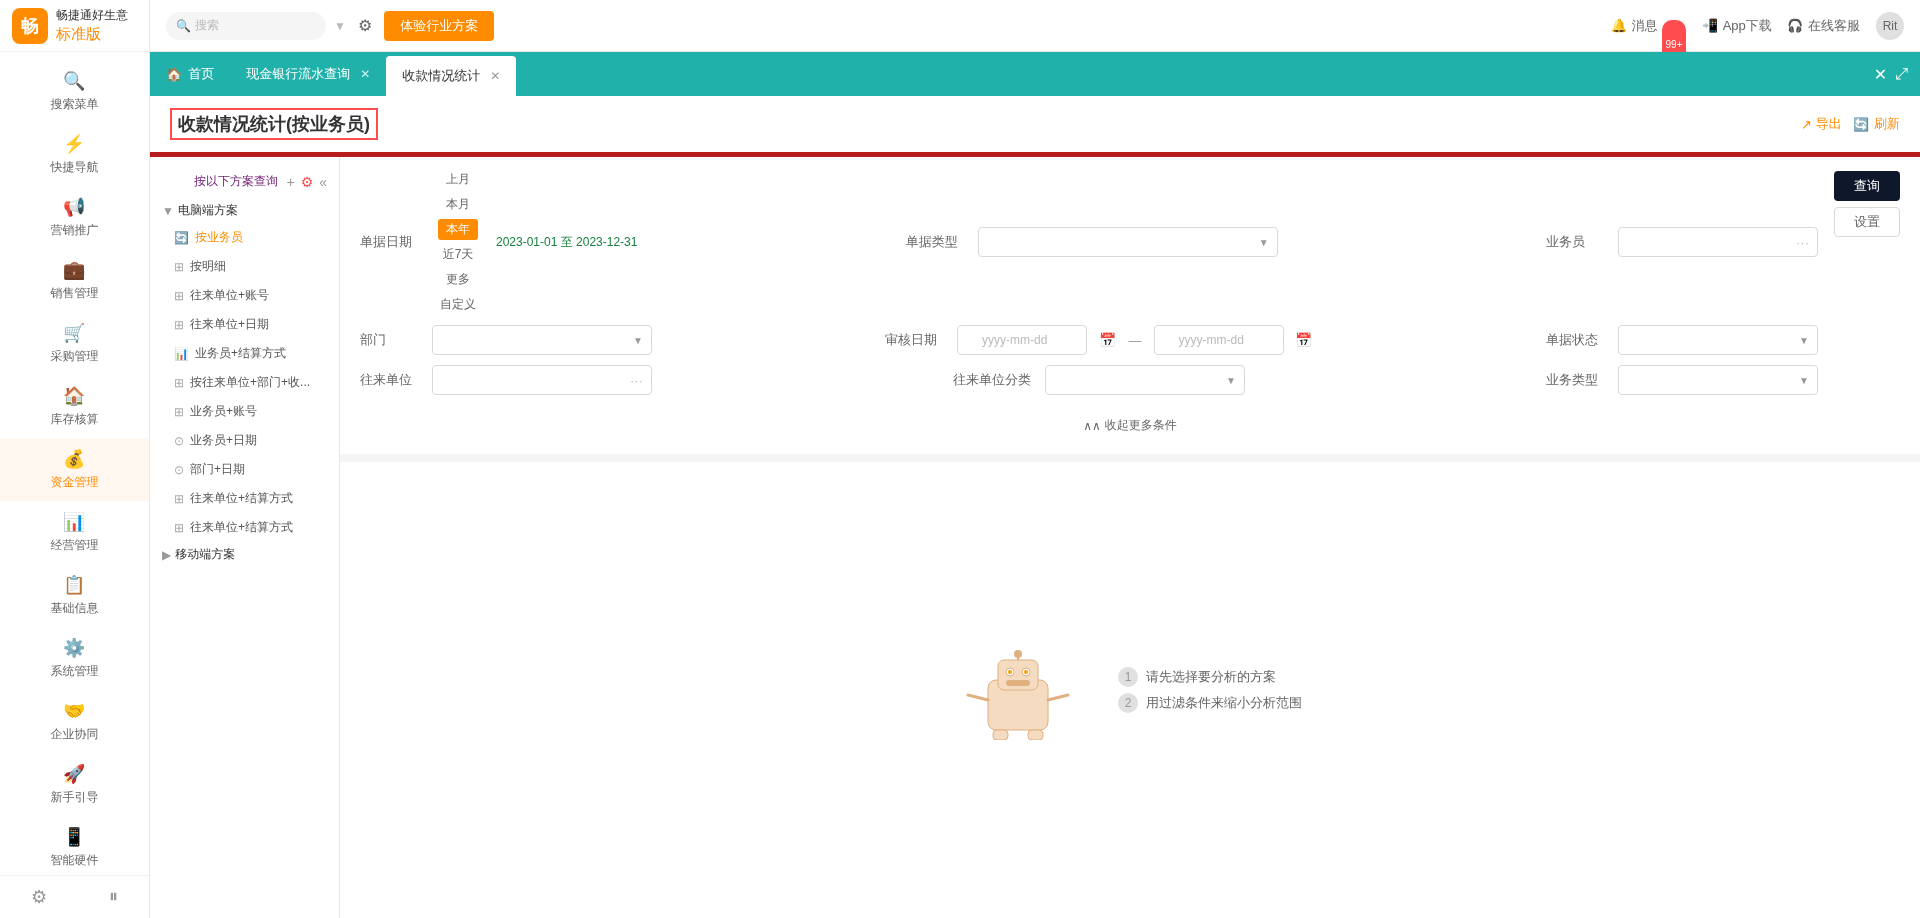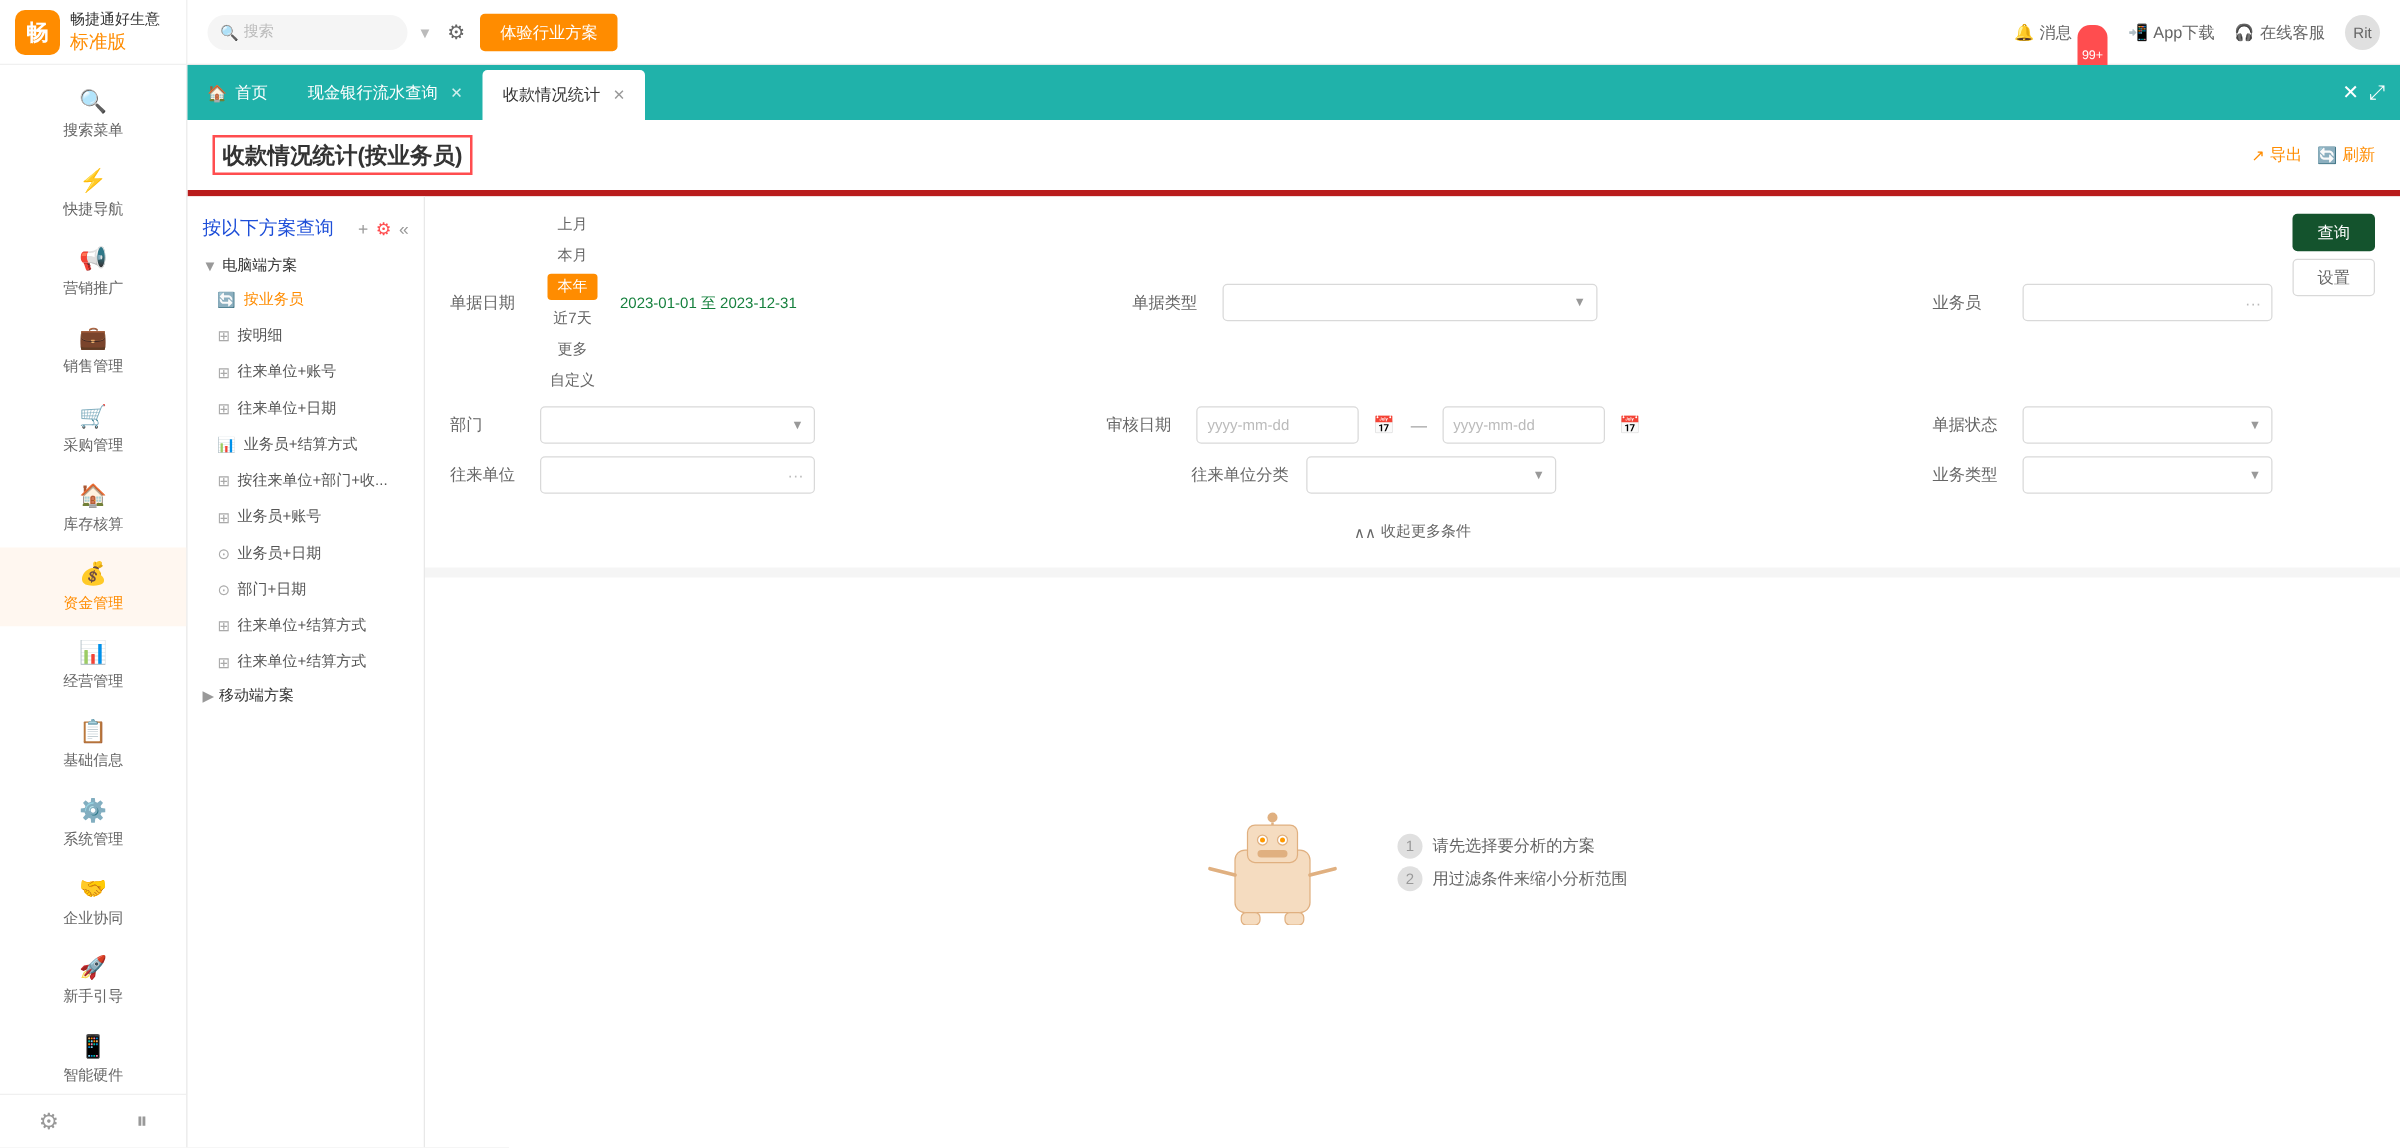--- a/index.html
+++ b/index.html
@@ -69,24 +69,24 @@
     .filter-area { background: #fff; padding: 12px 20px; flex-shrink: 0; }
     .filter-row { display: flex; align-items: center; gap: 12px; margin-bottom: 10px; flex-wrap: wrap; }
     .filter-label { color: #666; font-size: 13px; white-space: nowrap; min-width: 60px; }
     .filter-date-group { display: flex; align-items: center; gap: 4px; flex-direction: column; }
     .date-quick-btn { padding: 2px 8px; font-size: 12px; color: #666; cursor: pointer; border-radius: 3px; }
     .date-quick-btn.active { background: #ff8c00; color: #fff; border-radius: 3px; text-align: center; }
     .date-range { font-size: 12px; color: #15803d; }
     .filter-select { height: 30px; border: 1px solid #d9d9d9; border-radius: 4px; padding: 0 8px; font-size: 12px; color: #666; background: #fff; display: flex; align-items: center; justify-content: space-between; cursor: pointer; min-width: 200px; }
     .filter-select-wide { min-width: 300px; }
     .filter-select .arrow-down { color: #999; font-size: 10px; }
-    .filter-input { height: 30px; border: 1px solid #d9d9d9; border-radius: 4px; padding: 0 8px; font-size: 12px; color: #bbb; background: #fff; display: flex; align-items: center; min-width: 140px; }
+    .filter-input { height: 30px; border: 1px solid #d9d9d9; border-radius: 4px; padding: 0 24px; font-size: 12px; color: #bbb; background: #fff; display: flex; align-items: center; min-width: 140px; }
     .filter-dash { color: #999; }
     .filter-calendar { color: #999; font-size: 14px; cursor: pointer; }
-    .query-btn { background: #14532d; color: #fff; padding: 6px 20px; border-radius: 4px; font-size: 13px; cursor: pointer; border: none; }
+    .query-btn { background: #0f172a; color: #fff; padding: 6px 20px; border-radius: 4px; font-size: 13px; cursor: pointer; border: none; }
     .set-btn { background: #fff; color: #666; padding: 5px 16px; border-radius: 4px; font-size: 13px; cursor: pointer; border: 1px solid #d9d9d9; }
     .filter-actions { display: flex; flex-direction: column; gap: 6px; margin-left: auto; }
     .collapse-btn { text-align: center; padding: 8px; color: #666; font-size: 12px; cursor: pointer; display: flex; align-items: center; justify-content: center; gap: 4px; margin-top: 4px; }
 
     
     .empty-area { flex: 1; display: flex; flex-direction: column; align-items: center; justify-content: center; background: #fff; margin-top: 8px; }
     .empty-icon { width: 120px; height: 100px; }
     .empty-steps { margin-left: 20px; }
     .empty-step { display: flex; align-items: center; gap: 8px; margin: 6px 0; font-size: 13px; color: #666; }
     .step-num { width: 20px; height: 20px; background: #e0e0e0; border-radius: 50%; display: flex; align-items: center; justify-content: center; font-size: 12px; color: #999; flex-shrink: 0; }
@@ -237,21 +237,21 @@
           <span>🔄</span>
           <span>刷新</span>
         </div>
       </div>
     </div>
 
     <div class="content-area">
 
       <div class="left-panel">
         <div class="panel-header">
-          <span style="font-size:15px;color:#1d4ed8;">按以下方案查询</span>
+          <span style="font-size:12px;color:#701a75;margin-left:32px;">按以下方案查询</span>
           <div class="panel-header-actions">
             <span class="panel-icon-btn">+</span>
             <span class="panel-icon-btn highlighted" style="color:#ff4d4f;">⚙</span>
             <span class="panel-icon-btn">«</span>
           </div>
         </div>
 
         <div class="panel-section">
           <div class="panel-section-title">
             <span class="arrow">▼</span>

